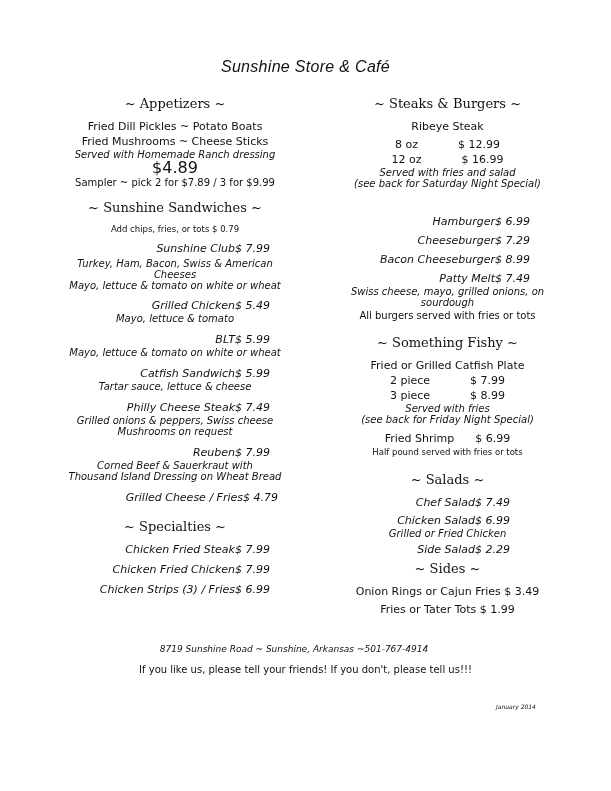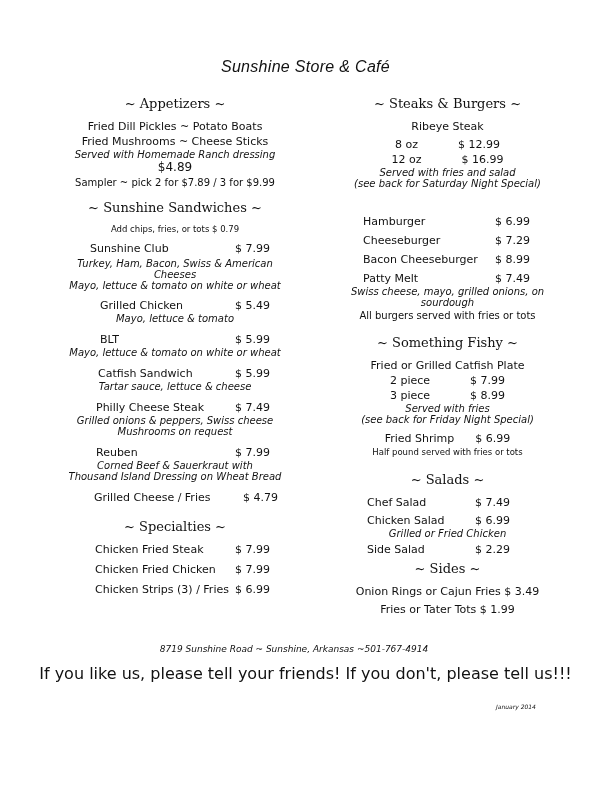--- a/index.html
+++ b/index.html
@@ -7,41 +7,41 @@
          font-family: "DejaVu Sans", sans-serif; color: #111; }
   .title { position: absolute; top: 58px; left: 0; width: 611px; text-align: center;
            font-family: Liberation Sans, sans-serif; font-style: italic; font-size: 16px; letter-spacing: 0.3px; }
   .col { position: absolute; top: 92px; }
   .col-left { left: 60px; width: 230px; }
   .col-right { left: 325px; width: 245px; }
   .sec-title { text-align: center; font-family: "DejaVu Serif", serif; font-size: 13px; margin: 4px 0 8px 0; }
   .line { font-size: 11px; line-height: 15px; text-align: center; }
   .note { font-size: 10px; font-style: italic; line-height: 11px; text-align: center; }
   .small { font-size: 8.5px; line-height: 12px; text-align: center; }
-  .item { display: flex; justify-content: space-between; font-size: 11px; line-height: 15px; }
+  .item { display: flex; justify-content: flex-end; font-size: 11px; line-height: 15px; font-style: italic; }
   .item .name { white-space: nowrap; }
   .item .price { white-space: nowrap; }
   .row2 { display: flex; justify-content: center; gap: 40px; font-size: 11px; line-height: 15px; }
   .footer-addr { position: absolute; top: 644px; left: 0; width: 588px; text-align: center;
                  font-size: 9px; font-style: italic; }
-  .footer-tag { position: absolute; top: 664px; left: 0; width: 611px; text-align: center; font-size: 16px; }
+  .footer-tag { position: absolute; top: 664px; left: 0; width: 611px; text-align: center; font-size: 10px; }
   .footer-date { position: absolute; top: 703px; left: 496px; font-size: 6px; font-style: italic; }
 </style>
 </head>
 <body>
 
 <div class="title">Sunshine Store &amp; Café</div>
 
 <div class="col col-left">
   <div>
     <div class="sec-title">~ Appetizers ~</div>
     <div class="line">Fried Dill Pickles  ~   Potato Boats</div>
     <div class="line">Fried Mushrooms  ~  Cheese Sticks</div>
     <div class="note">Served with Homemade Ranch dressing</div>
-    <div class="line" style="font-size:12px">$4.89</div>
+    <div class="line" style="font-size:16px">$4.89</div>
     <div class="line" style="font-size:10px">Sampler ~ pick 2 for $7.89 / 3 for $9.99</div>
   </div>
 
   <div style="margin-top:10px">
     <div class="sec-title">~ Sunshine Sandwiches ~</div>
     <div class="small" style="margin-bottom:6px">Add chips, fries, or tots   $ 0.79</div>
 
     <div style="margin:0 20px 6px 30px">
       <div class="item">
           <span class="name">Sunshine Club</span>

